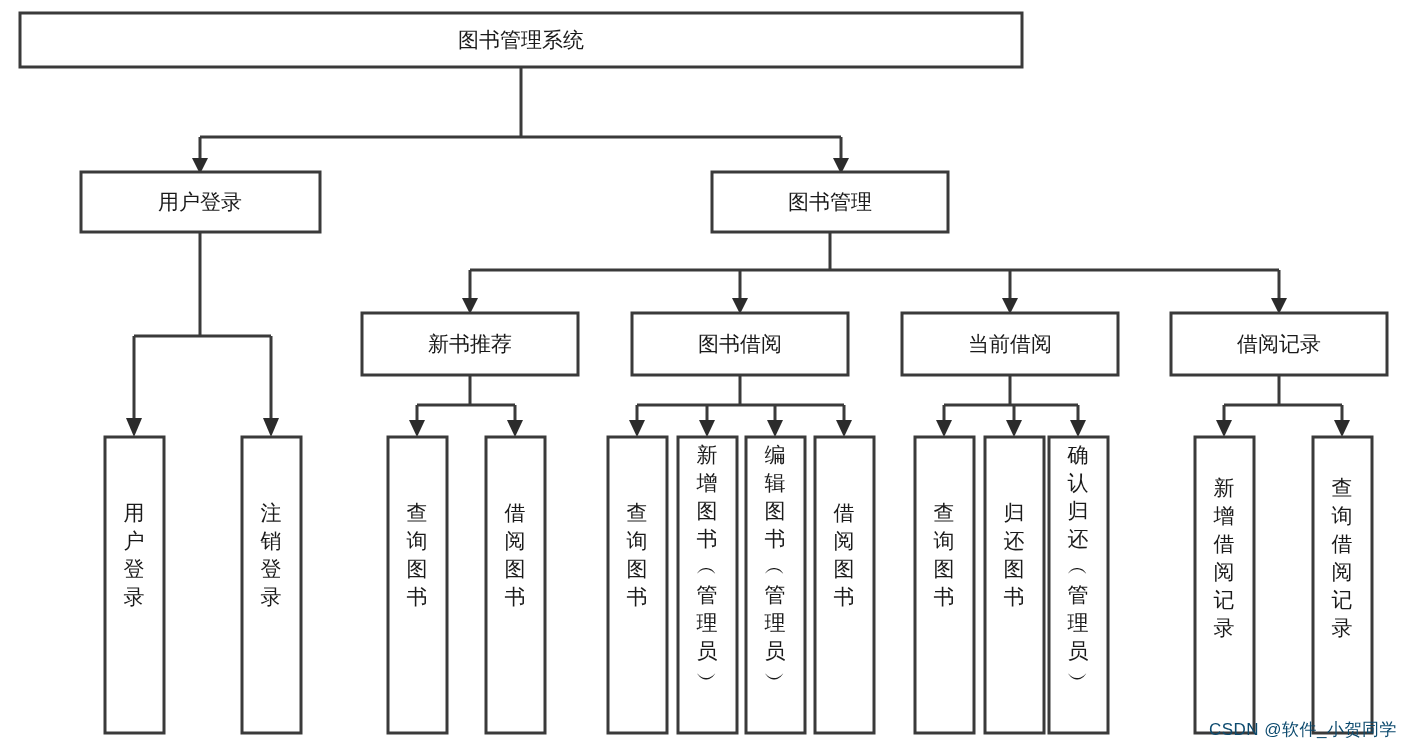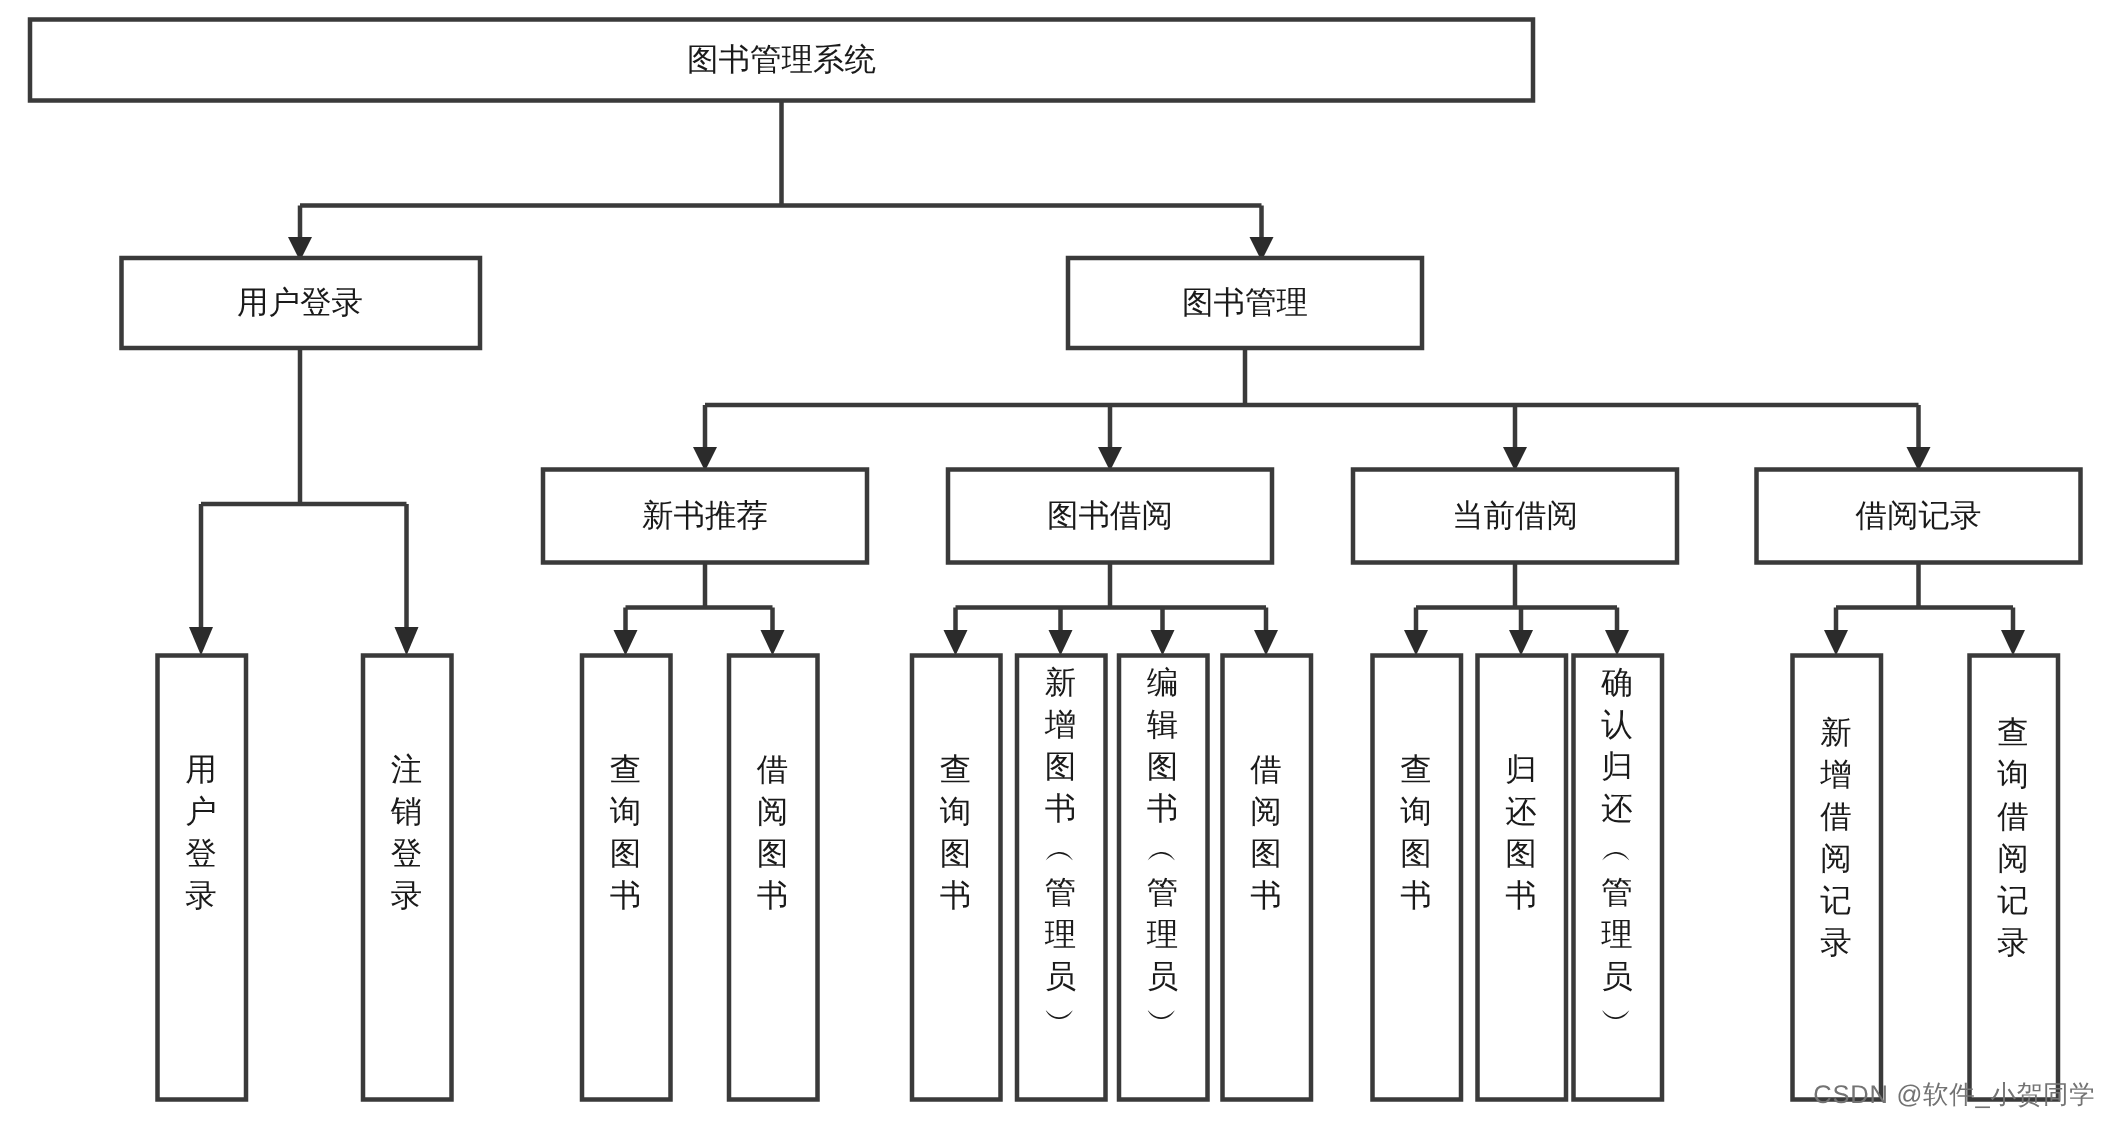--- a/index.html
+++ b/index.html
@@ -45,21 +45,21 @@
     font-size: 21px;
     fill: #1a1a1a;
     text-anchor: middle;
   }
   .watermark {
     position: absolute;
     right: 8px;
     bottom: 6px;
     font-family: "Liberation Sans", "DejaVu Sans", sans-serif;
     font-size: 17px;
-    color: #737373;
+    color: #0c4a6e;
     white-space: nowrap;
     letter-spacing: 0.5px;
     user-select: none;
   }
 </style>
 </head>
 <body>
 
 <svg id="diagram" viewBox="0 0 1405 747" xmlns="http://www.w3.org/2000/svg">
 

